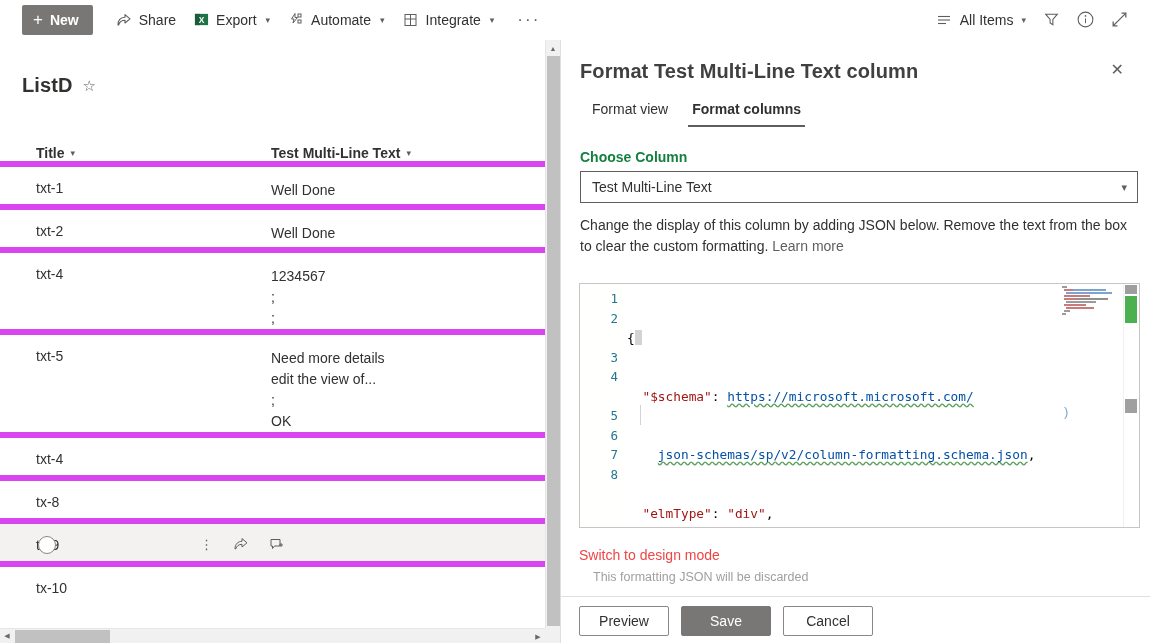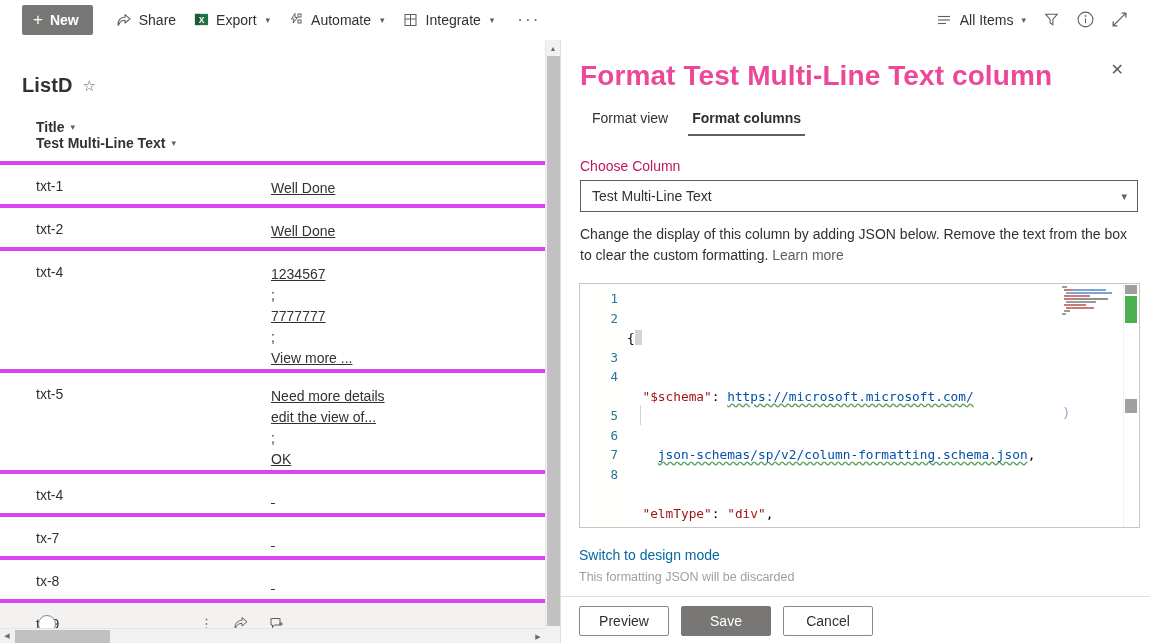--- a/index.html
+++ b/index.html
@@ -40,34 +40,34 @@
 
   
   .listpane {
     position: absolute; left: 0; top: 40px; width: 560px; height: 603px;
     background: #ffffff; overflow: hidden;
   }
   .list-title-row { display: flex; align-items: center; gap: 10px; padding: 34px 0 0 22px; }
   .list-title { font-size: 20px; font-weight: 600; color: #323130; letter-spacing: .1px; }
   .star { color: #605e5c; font-size: 15px; cursor: pointer; }
 
-  .thead { display: flex; height: 42px; align-items: flex-start; padding-left: 36px; margin-top: 22px; flex-direction: column; }
+  .thead { display: flex; height: 42px; align-items: flex-end; padding-left: 36px; margin-top: 22px; }
   .th { font-size: 14px; font-weight: 600; color: #323130; display: flex; align-items: center; gap: 6px; cursor: pointer; }
   .th .chev { font-size: 9px; font-weight: 400; color: #605e5c; }
   .col-title { width: 235px; }
   .col-ml { width: 240px; }
 
   .row {
-    display: flex; align-items: flex-start; border-top: 4px solid #d946ef;
+    display: flex; align-items: flex-start; border-top: 6px solid #d946ef;
     padding-left: 36px; min-height: 43px; position: relative; cursor: pointer;
   }
   .row.selected-hover { background: #f3f2f1; }
   .cell { font-size: 14px; color: #323130; padding-top: 13px; }
   .cell.title { width: 235px; }
-  .cell.ml { width: 240px; line-height: 21px; text-decoration: underline; }
+  .cell.ml { width: 240px; line-height: 21px; }
   .cell.ml .ln { display: block; }
   .row-check {
     position: absolute; left: 38px; top: 12px; width: 18px; height: 18px;
     border: 1px solid #8a8886; border-radius: 50%; background: #fff;
   }
   .row-actions { position: absolute; left: 200px; top: 12px; display: flex; align-items: center; gap: 20px; color: #605e5c; }
   .act { cursor: pointer; display: flex; align-items: center; }
   .dots-v { font-size: 13px; letter-spacing: 0; line-height: 1; }
 
   
@@ -84,31 +84,31 @@
   .hscroll .arrow { width: 14px; text-align: center; font-size: 7px; color: #696969; }
   .hscroll .thumb { position: absolute; left: 15px; top: 1px; width: 95px; height: 13px; background: #c1c1c1; }
   .corner { position: absolute; left: 545px; top: 628px; width: 15px; height: 15px; background: #f1f1f1; }
 
   
   .panel {
     position: absolute; left: 560px; top: 40px; width: 590px; height: 603px;
     background: #ffffff; border-left: 1px solid #e1dfdd;
   }
   .panel-head { padding: 20px 22px 0 19px; display: flex; align-items: flex-start; }
-  .panel-title { font-size: 28px; font-weight: 600; color: #ec4899; flex: 1 1 auto; letter-spacing: .1px; }
+  .panel-title { font-size: 20px; font-weight: 600; color: #404040; flex: 1 1 auto; letter-spacing: .1px; }
   .close-x { color: #605e5c; font-size: 16px; cursor: pointer; padding: 2px 4px; line-height: 1; }
 
   .tabs { display: flex; gap: 0; padding: 10px 0 0 19px; }
   .tab { font-size: 14px; color: #323130; padding: 8px 12px 10px 12px; cursor: pointer; position: relative; }
   .tab.active { font-weight: 600; }
   .tab.active::after {
     content: ""; position: absolute; left: 8px; right: 8px; bottom: 0; height: 2px; background: #605e5c;
   }
 
-  .field-label { padding: 22px 0 6px 19px; font-size: 14px; font-weight: 400; color: #be185d; }
+  .field-label { padding: 22px 0 6px 19px; font-size: 14px; font-weight: 700; color: #15803d; }
   .combo {
     margin: 0 12px 0 19px; height: 32px; border: 1px solid #605e5c; background: #fff;
     display: flex; align-items: center; padding: 0 10px 0 11px; cursor: pointer;
   }
   .combo .val { flex: 1 1 auto; font-size: 14px; color: #323130; }
   .combo .chev { font-size: 11px; color: #605e5c; }
 
   .helptext {
     margin: 12px 19px 0 19px; font-size: 14px; line-height: 21px; color: #323130; width: 548px;
   }
@@ -146,22 +146,22 @@
     background: #ffffff; overflow: hidden;
   }
   .mm-line { height: 2px; margin-bottom: 1px; }
   .ed-scroll {
     position: absolute; right: 0; top: 0; width: 16px; height: 100%;
     background: #ffffff; border-left: 1px solid #f0f0f0;
   }
   .ed-mark { position: absolute; right: 2px; width: 12px; }
 
   
-  .switch-link { position: absolute; left: 579px; top: 547px; font-size: 14px; color: #0369a1; cursor: pointer; }
-  .discard-note { position: absolute; left: 579px; top: 570px; font-size: 12.5px; color: #a19f9d; }
+  .switch-link { position: absolute; left: 579px; top: 547px; font-size: 14px; color: #ef4444; cursor: pointer; }
+  .discard-note { position: absolute; left: 593px; top: 570px; font-size: 12.5px; color: #a19f9d; }
   .footdiv { position: absolute; left: 560px; top: 596px; width: 590px; height: 1px; background: #e1dfdd; }
   .footbtns { position: absolute; left: 579px; top: 606px; display: flex; gap: 12px; }
   .fbtn {
     height: 30px; min-width: 90px; padding: 0 16px; border: 1px solid #8a8886;
     background: #ffffff; font-size: 14px; color: #323130; display: flex;
     align-items: center; justify-content: center; cursor: pointer; border-radius: 2px;
   }
   .fbtn.primary { background: #797775; color: #ffffff; border-color: #797775; font-weight: 400; }
 </style>
 </head>
@@ -289,40 +289,34 @@
           <div class="cell title">txt-2</div>
           <div class="cell ml">
             <span class="ln">Well Done</span>
           </div>
         </div>
         <div class="row">
           <div class="cell title">txt-4</div>
           <div class="cell ml">
             <span class="ln">1234567</span>
             <span class="ln">;</span>
-            <span class="ln">7777777</span>
             <span class="ln">;</span>
-            <span class="ln">View more ...</span>
           </div>
         </div>
         <div class="row">
           <div class="cell title">txt-5</div>
           <div class="cell ml">
             <span class="ln">Need more details</span>
             <span class="ln">edit the view of...</span>
             <span class="ln">;</span>
             <span class="ln">OK</span>
           </div>
         </div>
         <div class="row">
           <div class="cell title">txt-4</div>
-          <div class="cell ml">&nbsp;</div>
-        </div>
-        <div class="row">
-          <div class="cell title">tx-7</div>
           <div class="cell ml">&nbsp;</div>
         </div>
         <div class="row">
           <div class="cell title">tx-8</div>
           <div class="cell ml">&nbsp;</div>
         </div>
         <div class="row selected-hover">
           <div class="row-check"></div>
           <div class="row-actions">
             <span class="act dots-v">⋮</span>

